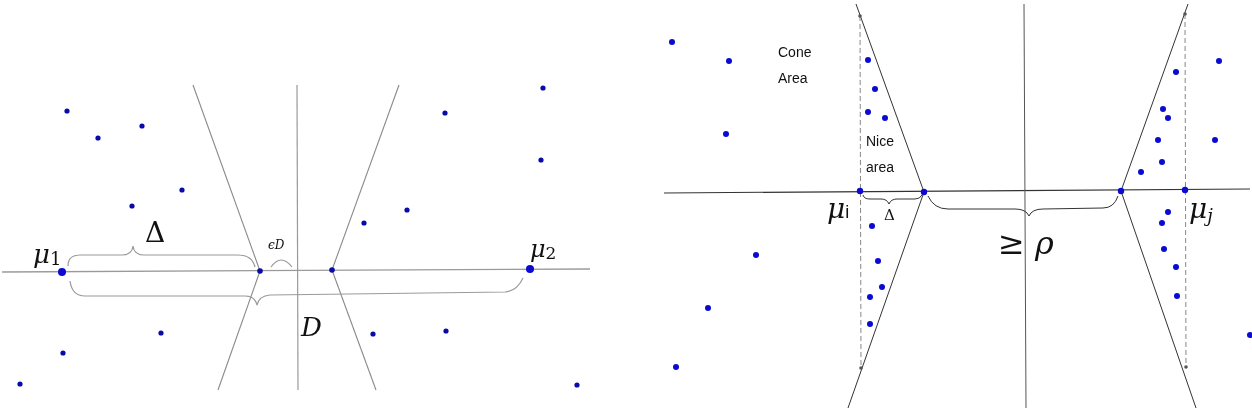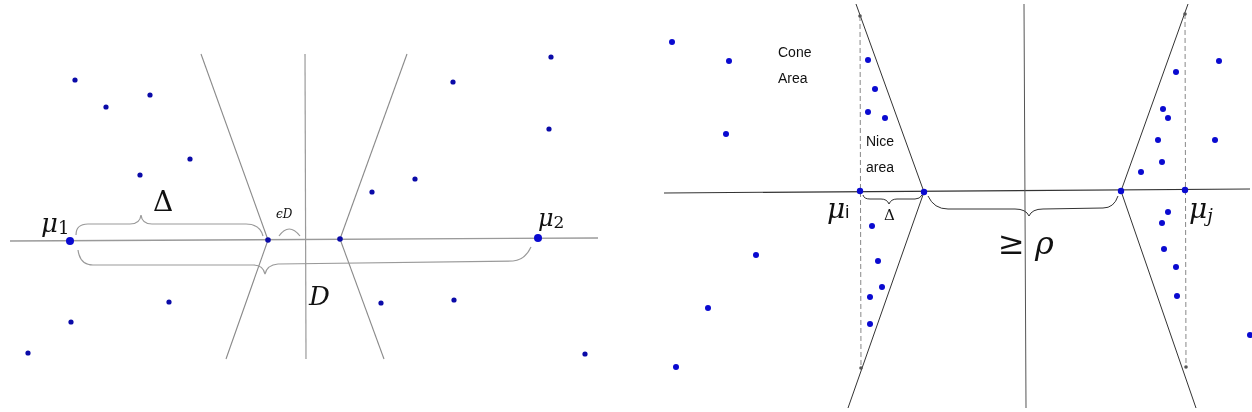--- a/index.html
+++ b/index.html
@@ -1,18 +1,18 @@
 <!DOCTYPE html>
 <html><head>
 <meta charset="utf-8">
 <style>
   html, body { margin: 0; padding: 0; background: #ffffff; }
   body { width: 1252px; height: 412px; position: relative; overflow: hidden; }
   .panel { position: absolute; top: 0; height: 304px; }
-  #left-panel { left: 8px; width: 620px; }
+  #left-panel { left: 0; width: 620px; margin-top: 31px; }
   #right-panel { left: 620px; width: 632px; }
   svg { position: absolute; left: 0; top: 0; }
   .math { font-family: "DejaVu Serif", "Liberation Serif", serif; font-style: italic; fill: #111; }
   .math-up { font-family: "DejaVu Serif", "Liberation Serif", serif; fill: #111; }
   .label { font-family: "Liberation Sans", "DejaVu Sans", sans-serif; fill: #111; }
 </style>
 </head>
 <body>
 
 <div class="panel" id="left-panel">

